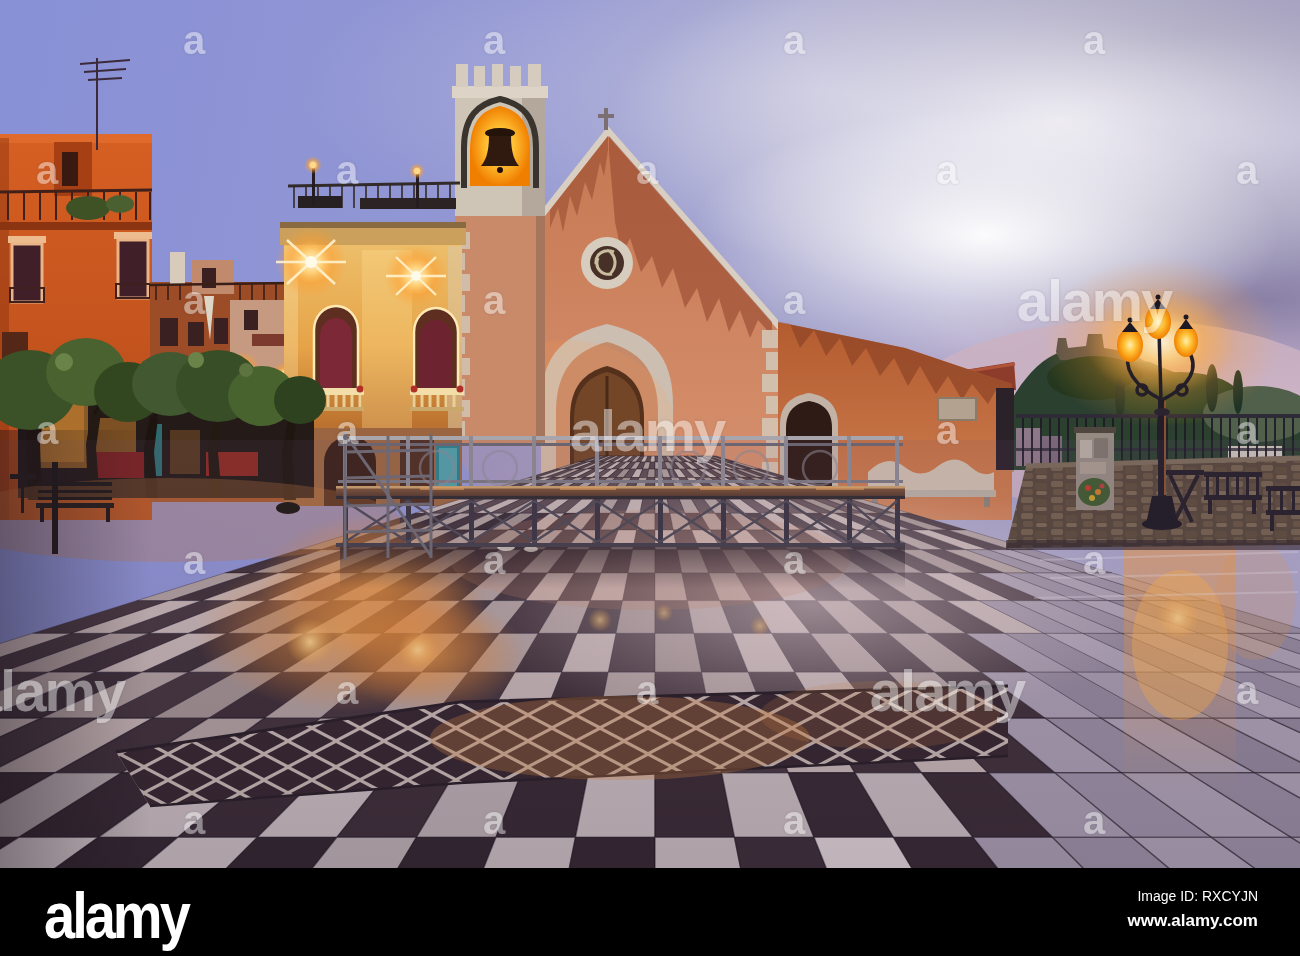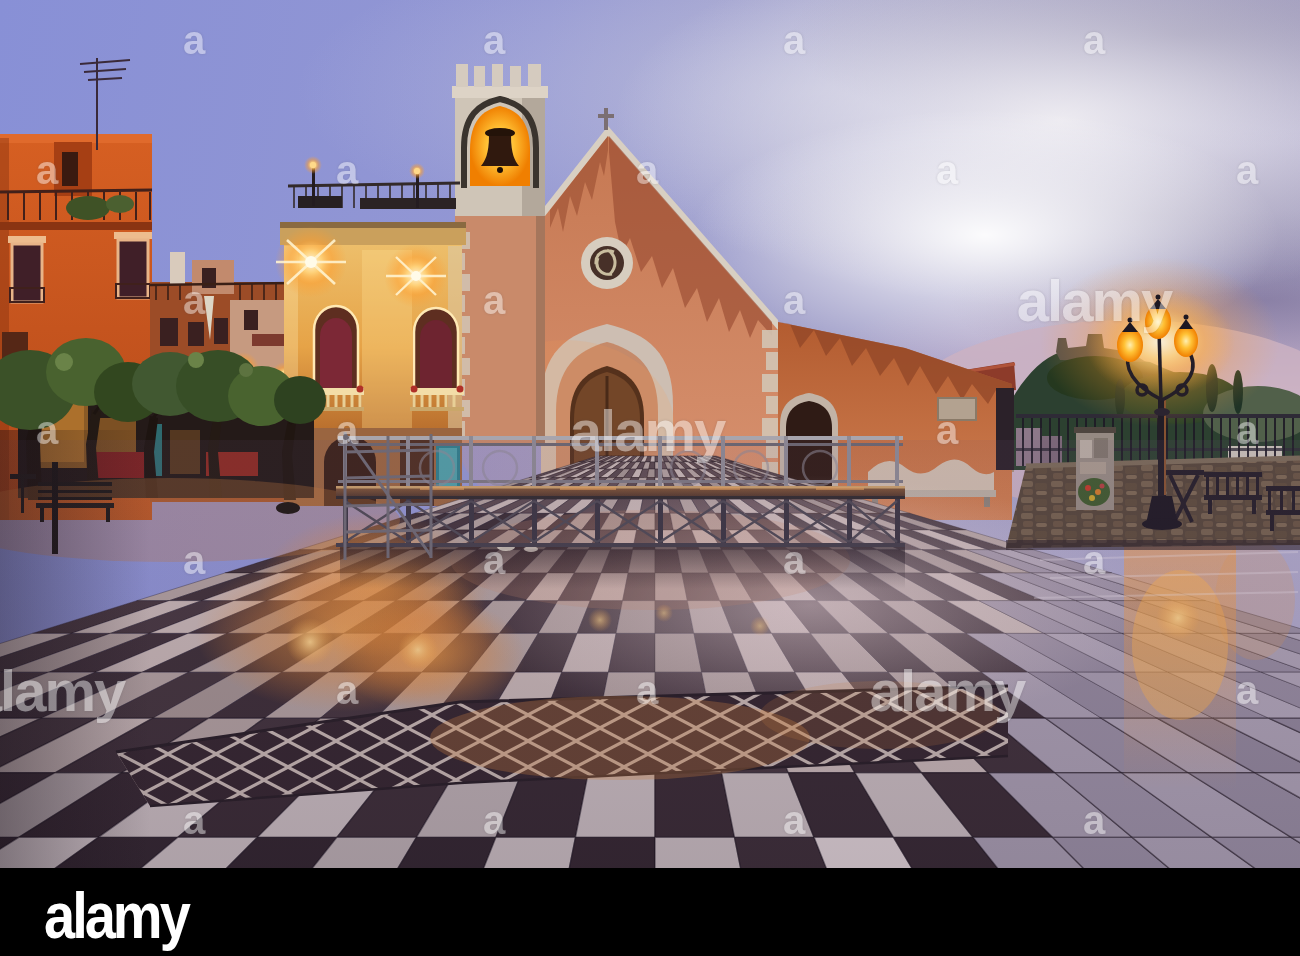--- a/index.html
+++ b/index.html
@@ -1229,14 +1229,18 @@
       <span class="wm-big" style="left: 947px; top: 690px;">alamy</span>
       <span class="wm-small" style="left: 1247px; top: 690px;">a</span>
       <span class="wm-small" style="left: 194px; top: 820px;">a</span>
       <span class="wm-small" style="left: 494px; top: 820px;">a</span>
       <span class="wm-small" style="left: 794px; top: 820px;">a</span>
       <span class="wm-small" style="left: 1094px; top: 820px;">a</span>
     </div>
 
   <div class="footer">
     <div class="footer-logo">alamy</div>
+    <div class="footer-meta">
+      <div class="footer-id">Image ID: RXCYJN</div>
+      <div class="footer-url">www.alamy.com</div>
+    </div>
   </div>
 </div>
 
 </body></html>

